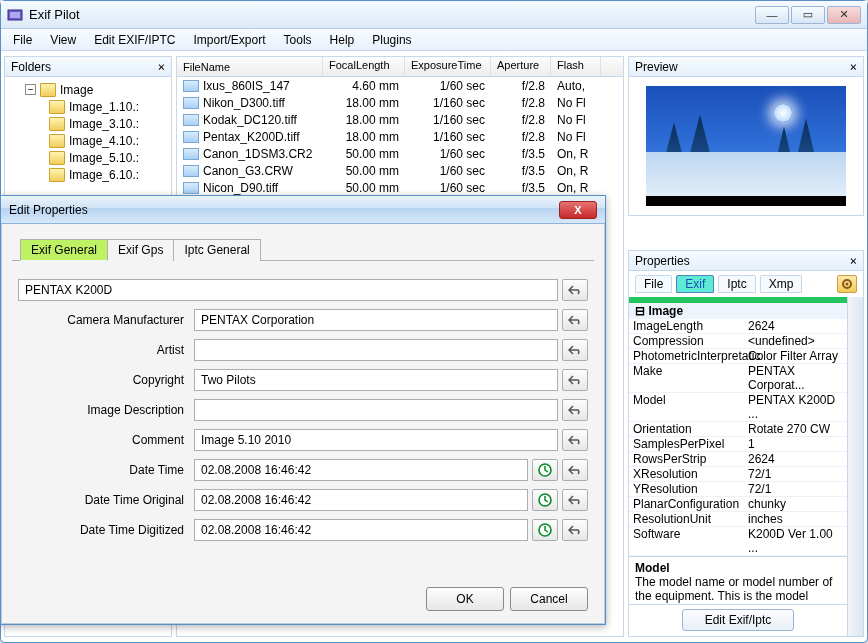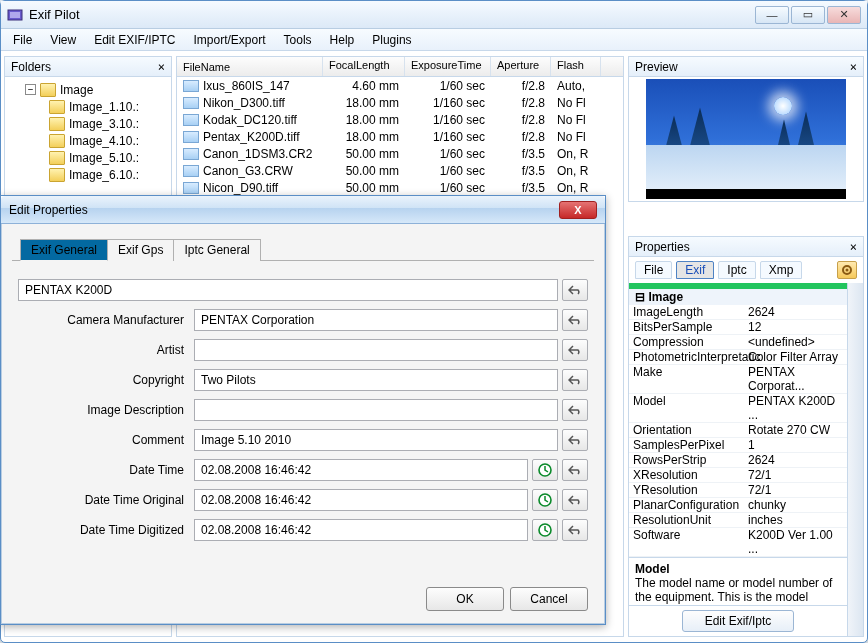--- a/index.html
+++ b/index.html
@@ -52,41 +52,41 @@
   .preview-img .sky { position:absolute; inset:0; background:linear-gradient(180deg,#1a4fb8 0%,#2f6fd8 50%,#6ea9ec 100%); }
   .preview-img .snow { position:absolute; left:0; right:0; bottom:0; height:45%; background:linear-gradient(180deg,#bcd6f1,#e9f2fb);}
   .preview-img .tree { position:absolute; bottom:38%; width:20px; height:38px; background:linear-gradient(#0a2c57,#1b4e8e); clip-path:polygon(50% 0,100% 100%,0 100%); padding:0;}
   .preview-img .sun { position:absolute; top:18px; right:54px; width:18px; height:18px; background:radial-gradient(#fff,#bcdcff 70%,transparent 75%); border-radius:50%; box-shadow:0 0 12px 6px rgba(255,255,255,0.7);}
   .preview-img .bar { position:absolute; left:0; right:0; height:10px; background:#000;}
   .preview-img .bar.top{top:0}.preview-img .bar.bot{bottom:0}
 
   .props { flex:1; }
   .props-tabs { padding:4px 6px; display:flex; align-items:center; gap:4px;}
   .props-tabs .tab { border:1px solid #c7d8ea; background:#f5faff; padding:1px 8px; border-radius:2px 2px 0 0; cursor:default;}
-  .props-tabs .tab.active { border-color:#4f83c4; background:#e5e5e5; color:#1a4fb8;}
+  .props-tabs .tab.active { border-color:#4f83c4; background:#5eead4; color:#1a4fb8;}
   .props-tabs .spacer { flex:1; }
   .propgrid { border-top:6px solid #22c55e; overflow:hidden;}
   .propgrid .grp { background:#eef4fb; font-weight:bold; padding:1px 6px;}
   .propgrid .prow { display:flex; border-bottom:1px solid #eef2f6;}
   .propgrid .pk { width:115px; padding:0 4px;}
   .propgrid .pv { flex:1; padding:0 4px;}
   .prop-desc { padding:4px 6px; border-top:1px solid #c7d8ea; max-height:48px; overflow:hidden;}
   .prop-desc .h { font-weight:bold; }
   .editbtn { border-top:1px solid #c7d8ea; text-align:center; padding:4px;}
   .editbtn button { padding:3px 22px; border:1px solid #9bb6d4; background:linear-gradient(#fdfdfd,#e7eff8); border-radius:3px;}
 
   
   .dialog { left:0; top:195px; width:606px; height:430px; }
   .dlg-title { height:28px; background:linear-gradient(180deg,#eaf3fc 0%,#cfe3f6 45%,#b7d3ef 46%,#d6e8f9 100%); display:flex; align-items:center; padding:0 8px; border-bottom:1px solid #8db1d8; border-radius:4px 4px 0 0;}
   .dlg-title .t { flex:1; font-size:12px; }
   .dlg-close { width:38px; height:18px; border-radius:3px; background:linear-gradient(#e57373,#c62828); border:1px solid #a02020; display:flex; align-items:center; justify-content:center; color:#fff; font-weight:bold; font-size:11px;}
   .dlg-body { position:absolute; top:28px; left:0; right:0; bottom:0; background:#f4f4f4; border:1px solid #b8cde2; border-top:none;}
   .dlg-tabs { display:flex; margin:14px 10px 0 18px; }
   .dlg-tabs .tab { border:1px solid #b0b0b0; border-bottom:none; background:#f4f4f4; padding:3px 10px; margin-right:-1px; position:relative; top:1px;}
-  .dlg-tabs .tab.active { background:#0369a1; z-index:2; border-bottom:1px solid #f4f4f4;}
+  .dlg-tabs .tab.active { background:#bef264; z-index:2; border-bottom:1px solid #f4f4f4;}
   .dlg-tabline { border-top:1px solid #b0b0b0; margin:0 10px;}
   .form { padding:18px 16px 6px 16px;}
   .frow { display:flex; align-items:center; margin-bottom:8px;}
   .frow label { width:176px; text-align:right; padding-right:10px;}
   .frow input.text { flex:1; height:22px; border:1px solid #abadb3; background:#fff; padding:2px 6px;}
   .iconbtn { width:26px; height:22px; border:1px solid #abadb3; background:linear-gradient(#fdfdfd,#e7e7e7); margin-left:4px; display:flex; align-items:center; justify-content:center; border-radius:2px;}
   .undo-ic { width:14px; height:10px;}
   .clock-ic { width:14px; height:14px;}
   .dlg-buttons { position:absolute; bottom:12px; right:16px; display:flex; gap:6px;}
   .dlg-buttons button { width:78px; height:24px; border:1px solid #8a8a8a; background:linear-gradient(#fdfdfd,#e7e7e7); border-radius:3px;}
@@ -287,24 +287,20 @@
         <div class="panel-body-row">
           <div class="panel-body-col">
             <div class="propgrid">
               <div class="grp">⊟ <span>Image</span></div>
               <div id="proprows">
                   <div class="prow">
                     <div class="pk">ImageLength</div>
                     <div class="pv">2624</div>
                   </div>
                   <div class="prow">
-                    <div class="pk">BitsPerSample</div>
-                    <div class="pv">12</div>
-                  </div>
-                  <div class="prow">
                     <div class="pk">Compression</div>
                     <div class="pv">&lt;undefined&gt;</div>
                   </div>
                   <div class="prow">
                     <div class="pk">PhotometricInterpretatic</div>
                     <div class="pv">Color Filter Array</div>
                   </div>
                   <div class="prow">
                     <div class="pk">Make</div>
                     <div class="pv">PENTAX Corporat...</div>

